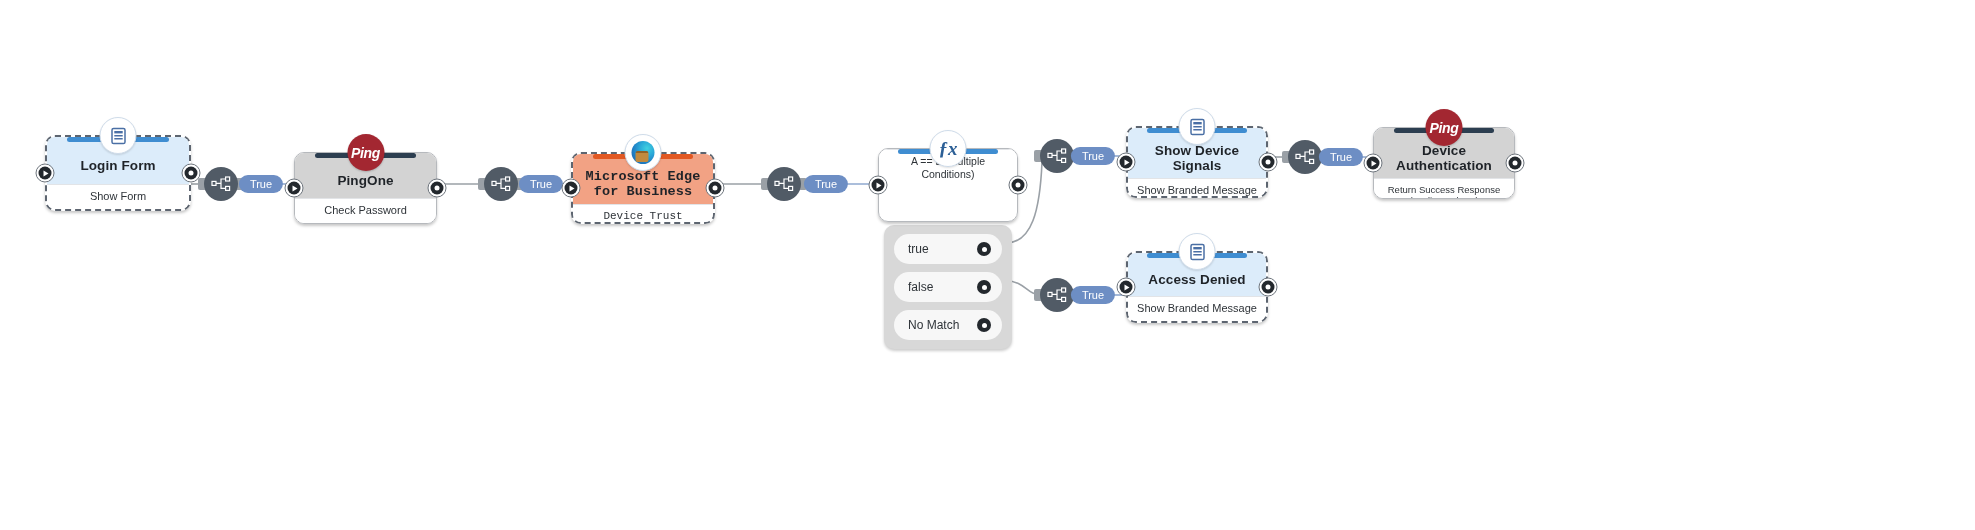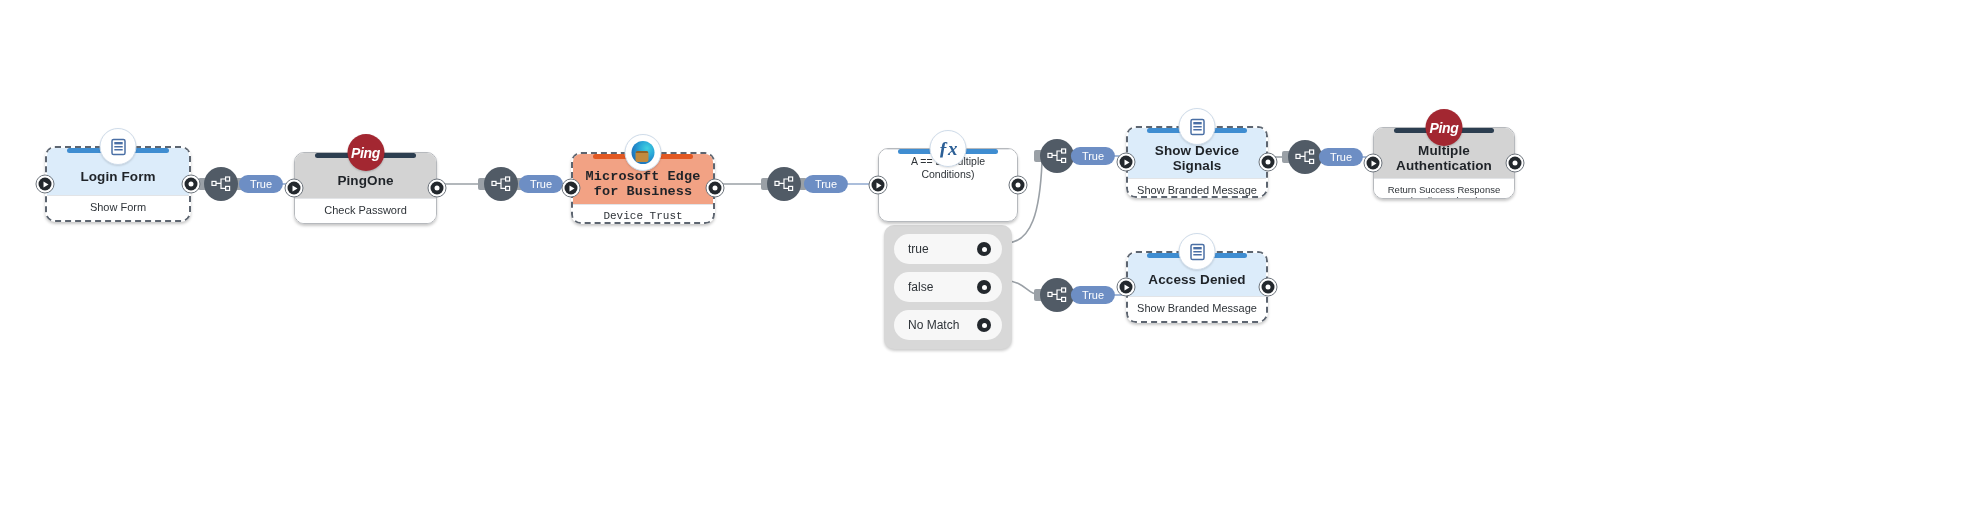--- a/index.html
+++ b/index.html
@@ -247,21 +247,21 @@
     <path d="M 1006 243 C 1032 243 1040 210 1042 162" stroke="#9aa0a6" stroke-width="1.6" fill="none"></path>
     <path d="M 1110 156 L 1126 156" stroke="#8fa8cf" stroke-width="1.6" fill="none"></path>
 
     <path d="M 1268 157 L 1290 157" stroke="#9aa0a6" stroke-width="1.6" fill="none"></path>
     <path d="M 1358 157 L 1373 157" stroke="#8fa8cf" stroke-width="1.6" fill="none"></path>
 
     <path d="M 1006 281 C 1026 281 1026 295 1042 295" stroke="#9aa0a6" stroke-width="1.6" fill="none"></path>
     <path d="M 1110 295 L 1126 295" stroke="#8fa8cf" stroke-width="1.6" fill="none"></path>
   </svg>
 
-  <div class="node dashed" id="n-login-form" style="left:45px; top:146px; width:146px; height:76px;">
+  <div class="node dashed" id="n-login-form" style="left:45px; top:135px; width:146px; height:76px;">
     <div class="card">
       <div class="topbar" style="background:#3f8dd1;"></div>
       <div class="body" style="background:#dcecfa;">
         <div class="title">Login Form</div>
       </div>
       <div class="footer">Show Form</div>
     </div>
     <div class="badge ring">
       <svg class="form-glyph" width="18" height="18" viewBox="0 0 18 18">
         <rect x="2.5" y="1.5" width="13" height="15" rx="1.6" fill="#ffffff" stroke="#4a6fa5" stroke-width="1.5"></rect>
@@ -436,21 +436,21 @@
         <path d="M5 7.4 H10 V3 H14.6 M10 7.4 V12.4 H14.6" stroke="#ffffff" stroke-width="1.2" fill="none"></path>
       </svg>
     </span>
   </div>
   <div class="pill" style="left:1341px; top:157px;">True</div>
 
   <div class="node solid" id="n-pingauth" style="left:1373px; top:127px; width:142px; height:72px;">
     <div class="card">
       <div class="topbar" style="background:#2c3e50;"></div>
       <div class="body" style="background:#d3d3d3;">
-        <div class="title">Multiple Authentication</div>
+        <div class="title">Device Authentication</div>
       </div>
       <div class="footer" style="font-size:9.5px;">
         <div>Return Success Response</div>
         <div>(Redirect Flows)</div>
       </div>
     </div>
     <div class="badge ping">Ping</div>
     <div class="port" style="left:0px;">
         <span class="in-dot"></span>
       </div>

